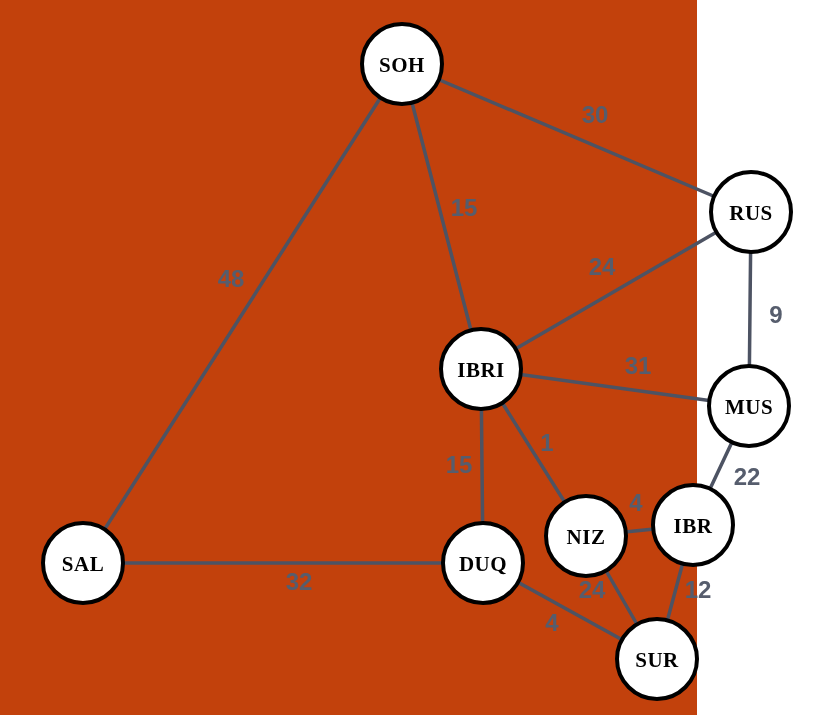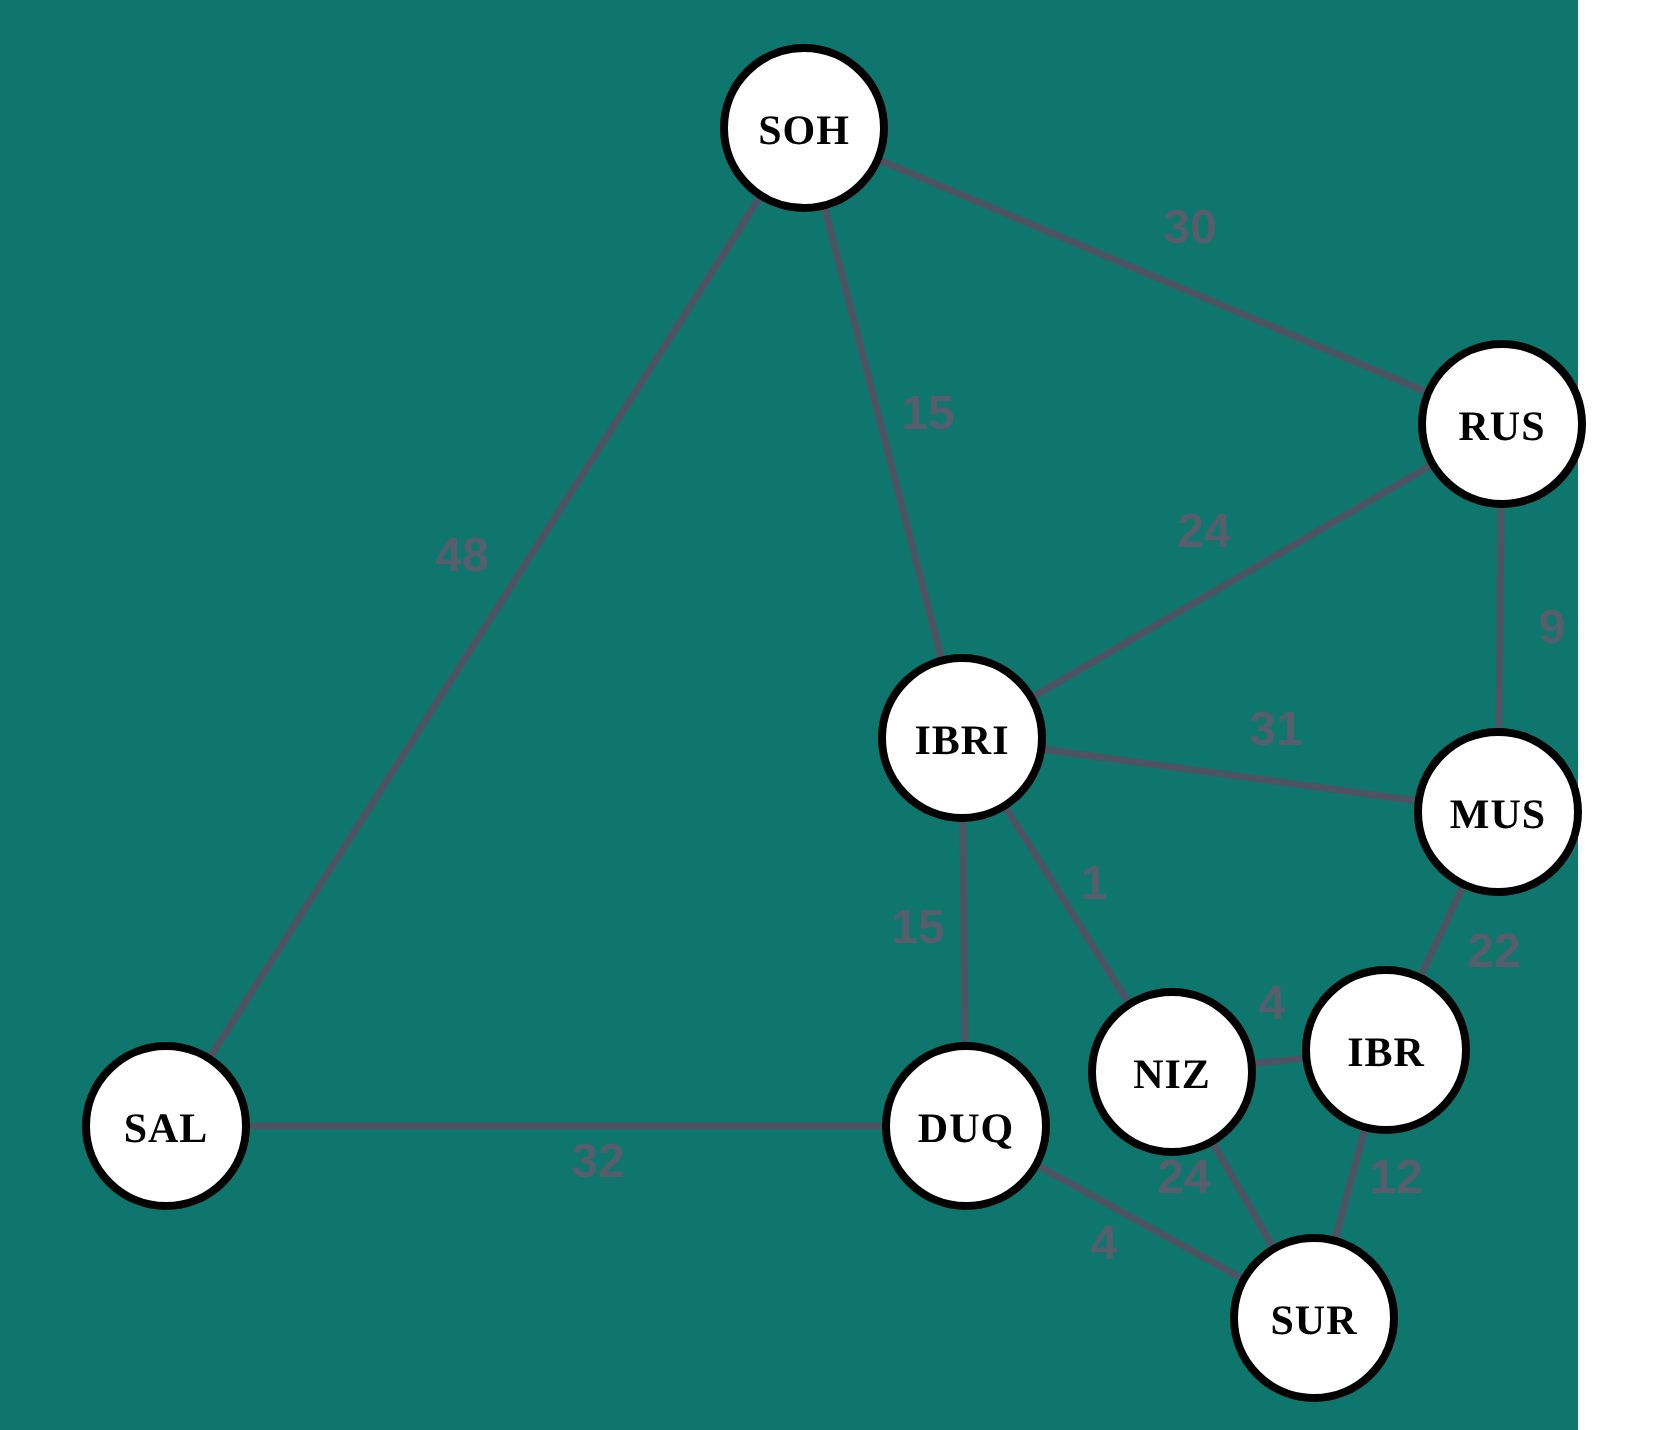--- a/index.html
+++ b/index.html
@@ -6,23 +6,23 @@
     margin: 0;
     padding: 0;
     background: #ffffff;
     width: 839px;
     height: 715px;
     overflow: hidden;
     font-family: "Liberation Sans", sans-serif;
   }
   .canvas {
     position: relative;
-    width: 789px;
+    width: 697px;
     height: 715px;
-    background: #0f766e;
+    background: #c2410c;
   }
   svg { display: block; }
   .edge-line {
     stroke-linecap: round;
   }
   .node-circle {
     fill: #ffffff;
   }
   .node-label {
     font-family: "Liberation Serif", "DejaVu Serif", serif;

